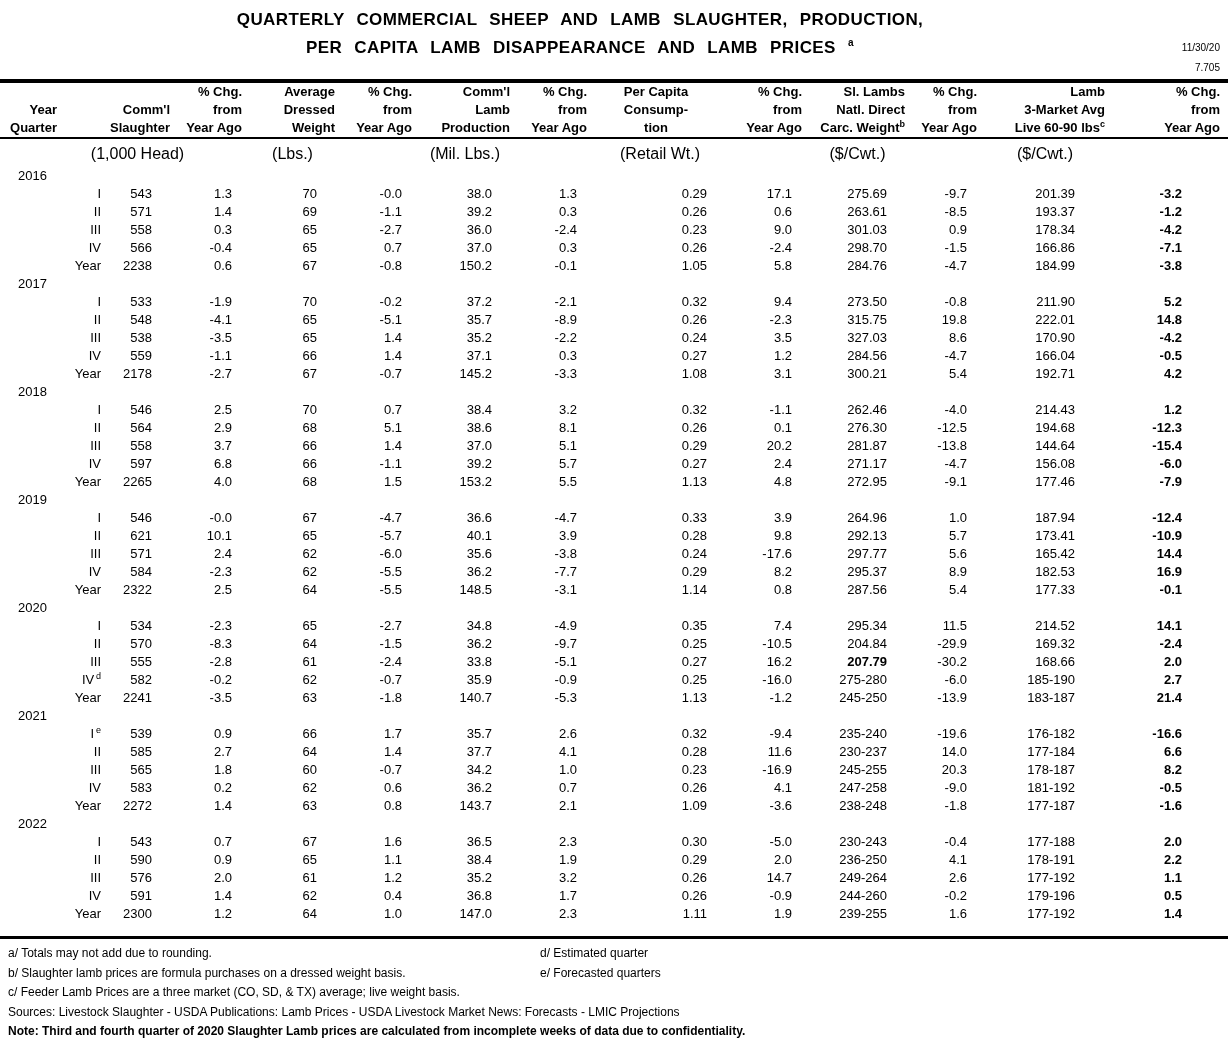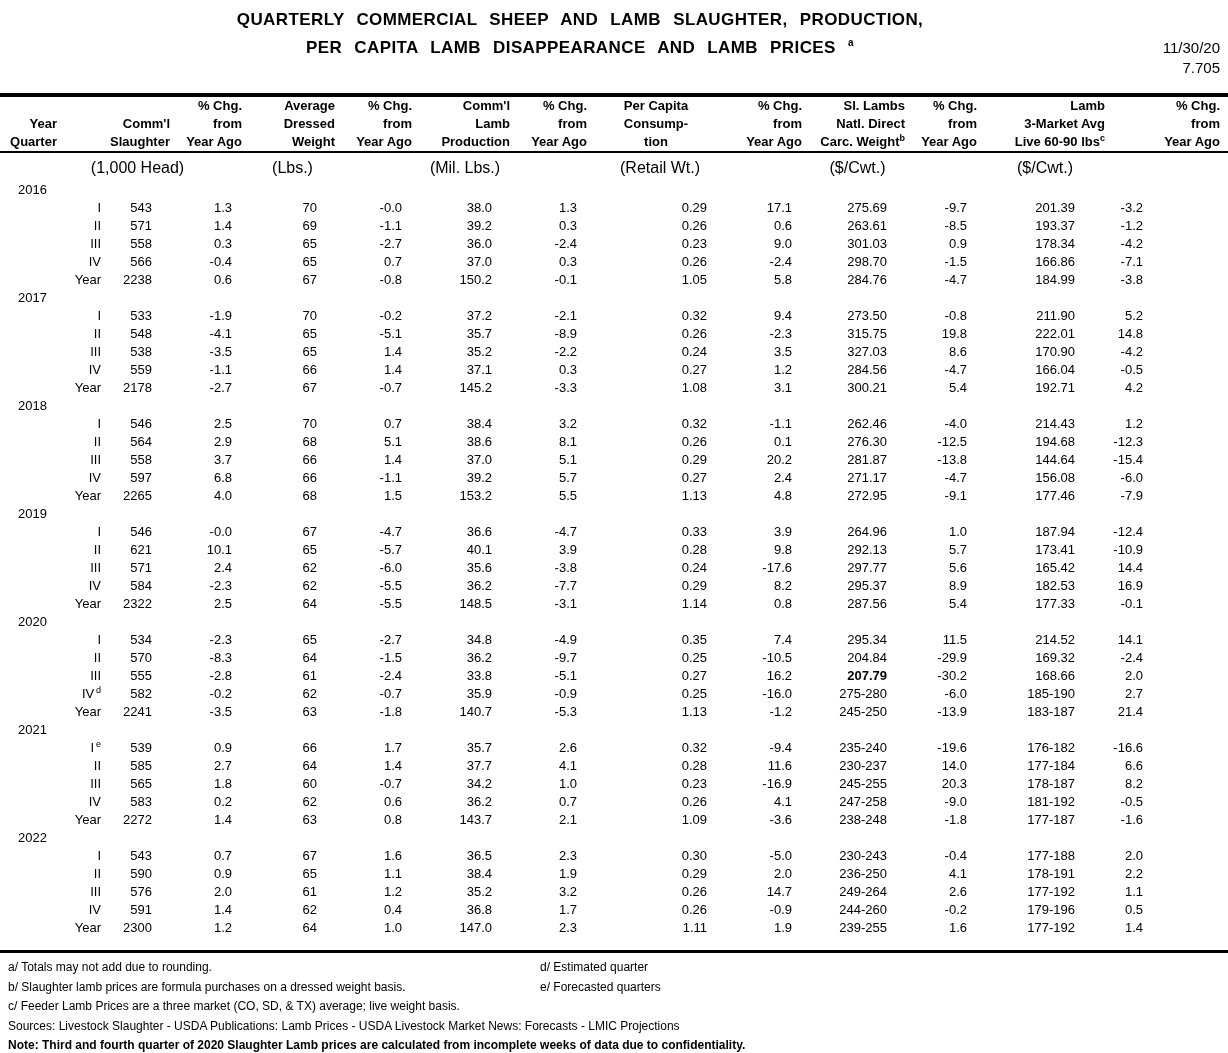--- a/index.html
+++ b/index.html
@@ -2,41 +2,41 @@
 <html><head>
 <meta charset="utf-8">
 <style>
   html,body{margin:0;padding:0;background:#fff;}
   body{
     width:1228px;height:1053px;position:relative;
     font-family:"Liberation Sans", sans-serif;color:#000;
     -webkit-font-smoothing:antialiased;
   }
   
-  .page-header{position:relative;height:93px;}
+  .page-header{position:relative;height:79px;}
   .titles{position:absolute;left:0;top:6px;width:1160px;text-align:center;}
   .title-line{font-weight:bold;font-size:17px;letter-spacing:.4px;word-spacing:7px;line-height:28px;}
   .title-line sup{font-size:10px;font-weight:bold;}
-  .meta{position:absolute;right:8px;top:38px;text-align:right;font-size:15px;line-height:20px;}
+  .meta{position:absolute;right:8px;top:38px;text-align:right;font-size:10px;line-height:20px;}
   
   table{border-collapse:collapse;table-layout:fixed;width:1228px;}
   .main-table{border-top:4px solid #000;}
   th,td{padding:0;font-size:13px;line-height:18px;white-space:nowrap;overflow:visible;}
   thead th{font-weight:bold;vertical-align:bottom;}
   thead th.pct{text-align:right;padding-right:8px;}
   thead th.main{text-align:right;}
   thead th:nth-child(1){text-align:right;padding-right:48px;}
   thead th:nth-child(8){text-align:center;padding-right:8px;}
   thead tr.units-sep td{border-top:2px solid #000;height:2px;line-height:2px;padding:0;}
   td.unit{height:26px;vertical-align:middle;text-align:left;font-size:16px;}
   td.unit span{position:relative;display:inline-block;left:50%;transform:translateX(-50%);white-space:nowrap;}
   tbody td{text-align:right;padding-right:18px;}
   tbody td:nth-child(1){padding-right:4px;}
   tbody td:nth-child(12){padding-right:30px;}
-  tbody td:nth-child(13){padding-right:85px;}
+  tbody td:nth-child(13){padding-right:46px;font-weight:bold;}
   tbody td.ylab{text-align:left;padding-left:18px;padding-right:12px;}
   tbody td.bold{font-weight:bold;margin-top:44px;}
   sup{font-size:9px;line-height:0;}
   
   .foot-rule{border-top:3px solid #000;margin-top:13px;width:1228px;}
   .footnotes{padding:5px 0 0 8px;font-size:12px;line-height:19.5px;position:relative;}
   .fn-right{position:absolute;left:540px;top:5px;line-height:19.5px;}
   .fn-note{font-weight:bold;}
 </style>
 </head>

